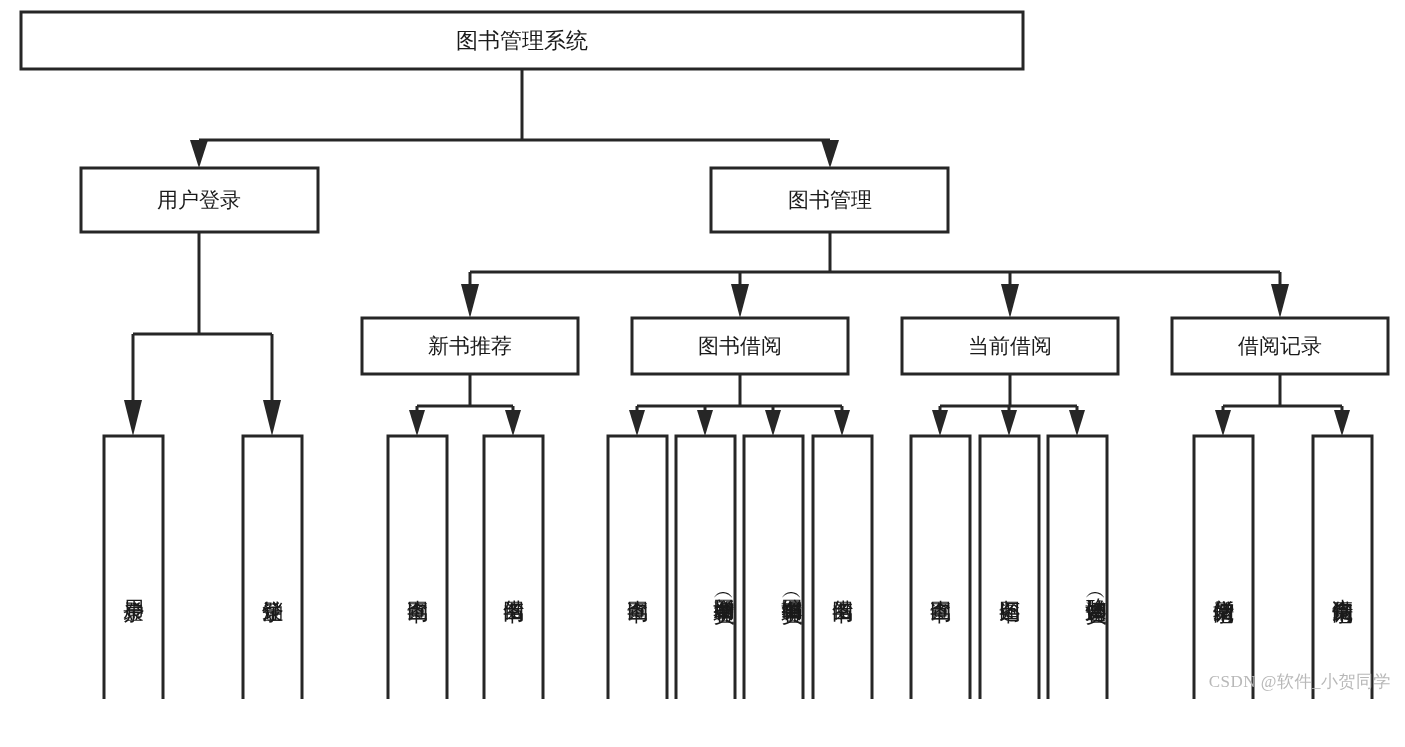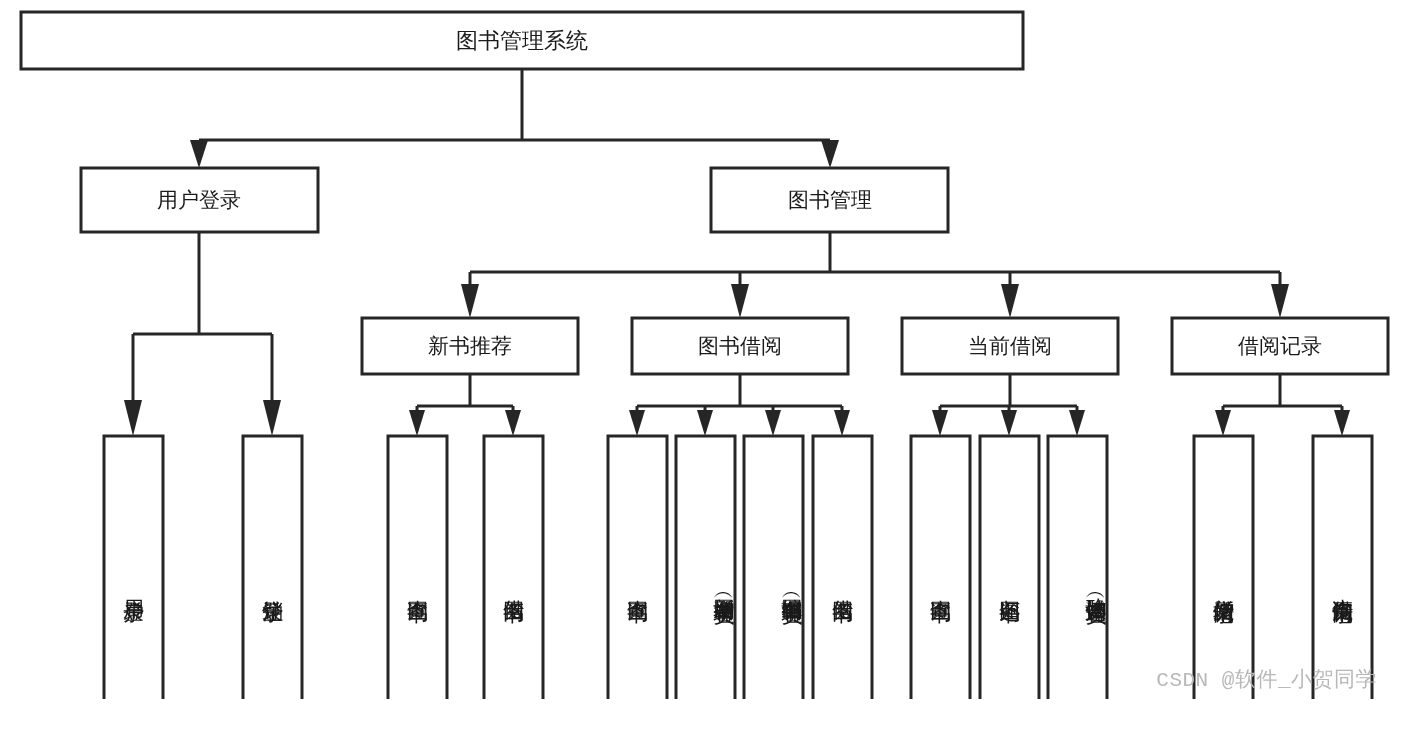--- a/index.html
+++ b/index.html
@@ -63,24 +63,24 @@
     font-family: "DejaVu Sans", "Liberation Sans", sans-serif;
     font-size: 21px;
     line-height: 1.08;
     color: #1a1a1a;
     letter-spacing: 1px;
     white-space: nowrap;
     pointer-events: none;
   }
   .watermark {
     position: absolute;
-    right: 28px;
+    right: 14px;
     bottom: 6px;
-    font-family: Liberation Mono, monospace;
-    font-size: 21px;
+    font-family: Liberation Serif, serif;
+    font-size: 17px;
     color: #b8b8b8;
     letter-spacing: 0.5px;
     white-space: nowrap;
   }
 </style>
 </head>
 <body>
 
 <div id="stage">
 

